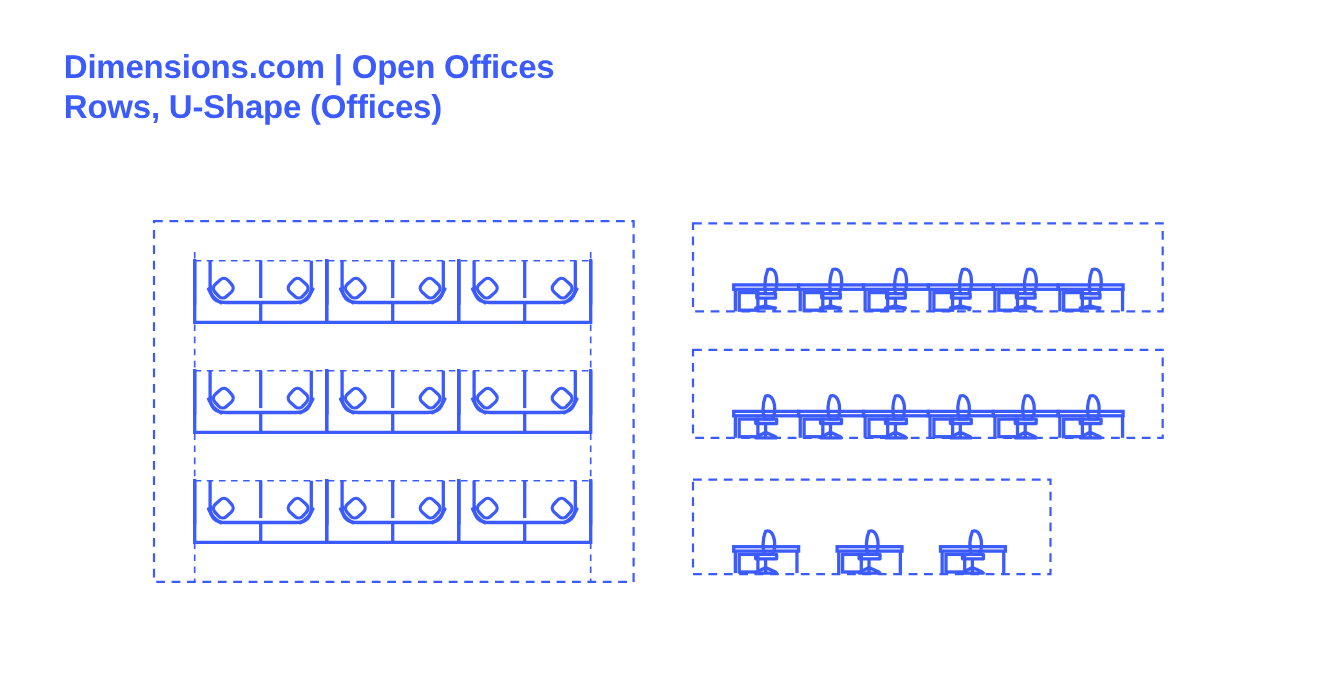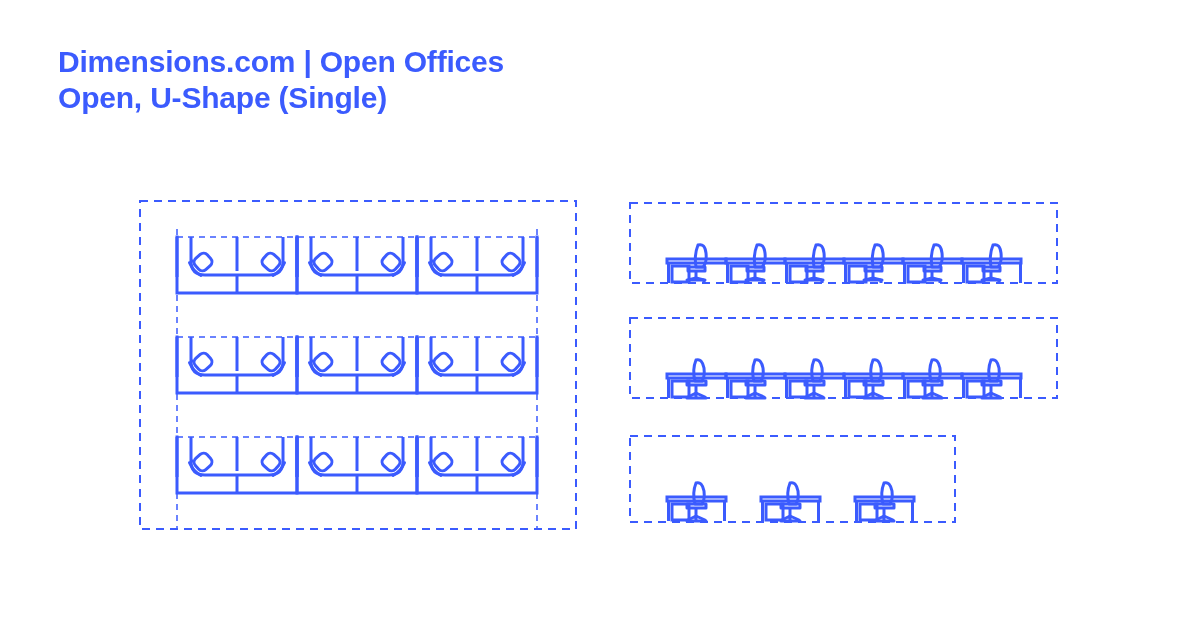--- a/index.html
+++ b/index.html
@@ -27,21 +27,21 @@
     position:absolute;
     left:0; top:0;
     width:1200px; height:630px;
   }
 </style>
 </head>
 <body>
 
 <div id="title-block">
   <div class="tline">Dimensions.com | Open Offices</div>
-  <div class="tline">Open, U-Shape (Single)</div>
+  <div class="tline">Rows, U-Shape (Offices)</div>
 </div>
 
 <svg id="drawing" viewBox="0 0 1200 630" xmlns="http://www.w3.org/2000/svg">
   <defs>
 
     <g id="plan-pod">
 
       <path d="M0,0 L0,56 L120,56 L120,0" fill="none" stroke="#3b5bfe" stroke-width="3" stroke-linecap="square"></path>
 
       <path d="M0,0 L0,40" fill="none" stroke="#3b5bfe" stroke-width="3"></path>

